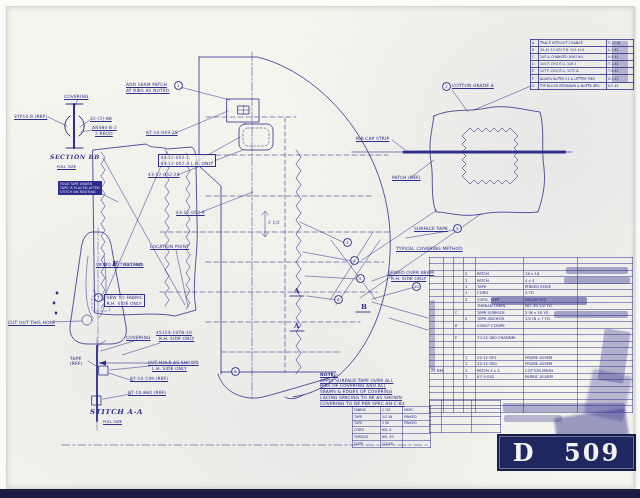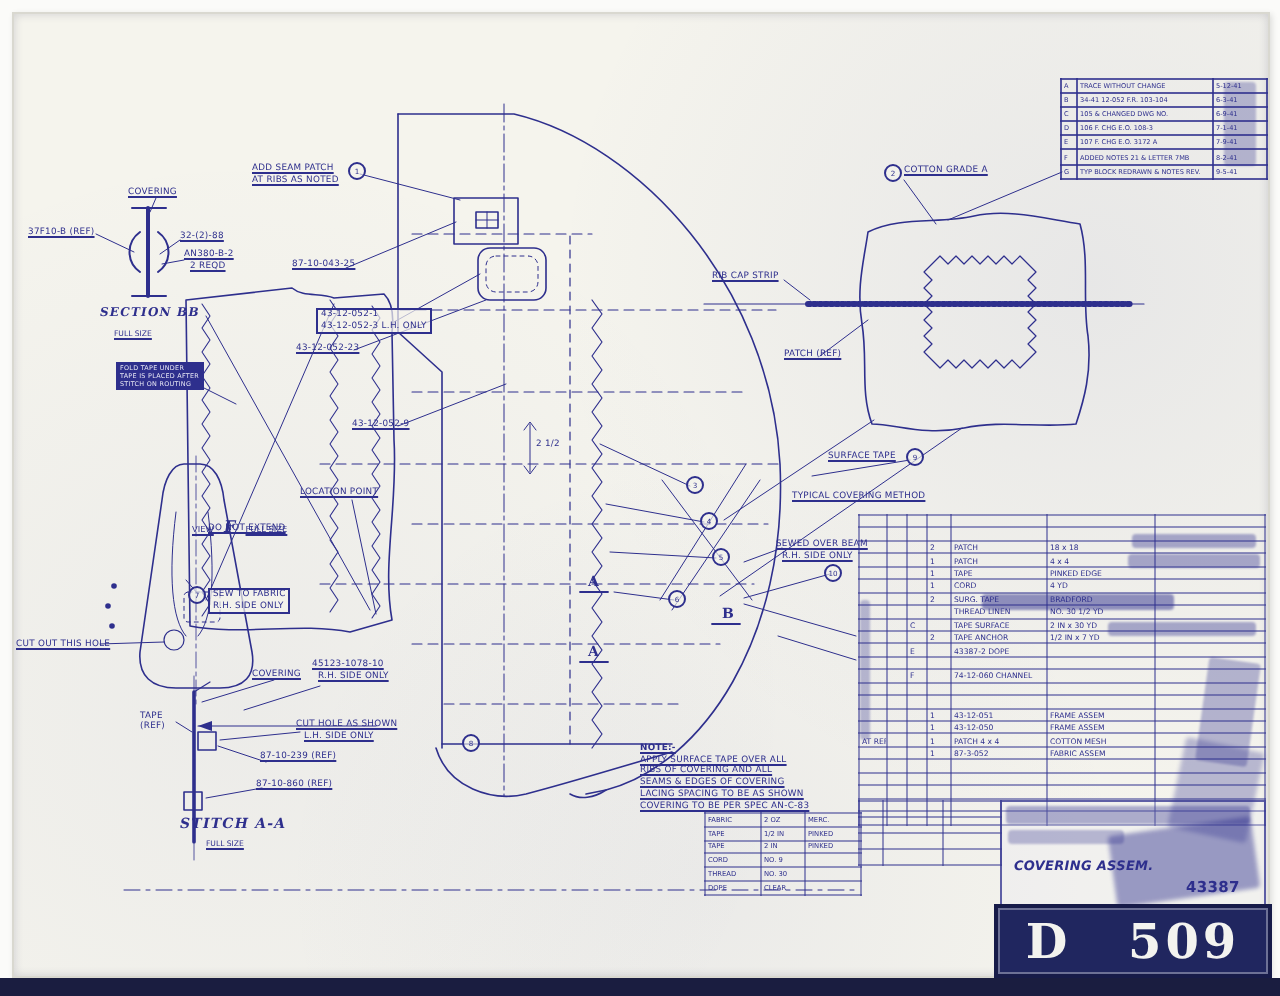--- a/index.html
+++ b/index.html
@@ -534,33 +534,29 @@
           <td></td>
         </tr>
         <tr>
           <td></td>
           <td></td>
           <td></td>
         </tr>
       </tbody>
   </table>
 
-  <div class="titleblock" style="left:500px;top:400px;width:131px;height:52px">
-    <div class="co" style="left:6px;top:28px;font-size:6.5px;font-style:italic;font-weight:bold">COVERING ASSEM.</div>
-    <div class="co" style="left:92px;top:38px;font-size:7.5px;font-weight:bold">43387</div>
-  </div>
 
   <div class="smudge" style="left:612px;top:41px;width:16px;height:42px;opacity:.3"></div>
   <div class="smudge" style="left:566px;top:267px;width:62px;height:7px"></div>
   <div class="smudge" style="left:564px;top:277px;width:66px;height:7px"></div>
   <div class="smudge" style="left:491px;top:297px;width:96px;height:8px;opacity:.5"></div>
   <div class="smudge" style="left:554px;top:311px;width:74px;height:7px"></div>
   <div class="smudge" style="left:601px;top:330px;width:26px;height:52px;transform:rotate(8deg);opacity:.32"></div>
   <div class="smudge" style="left:503px;top:403px;width:122px;height:9px;opacity:.35"></div>
   <div class="smudge" style="left:504px;top:415px;width:58px;height:7px;opacity:.3"></div>
   <div class="smudge" style="left:556px;top:413px;width:72px;height:36px;transform:rotate(-8deg);opacity:.45;filter:blur(1px)"></div>
   <div class="smudge" style="left:588px;top:372px;width:40px;height:46px;transform:rotate(12deg);opacity:.3;filter:blur(1px)"></div>
   <div class="smudge" style="left:430px;top:300px;width:5px;height:70px;opacity:.3"></div>
 
-  <div class="d509" style="left:497px;top:452px;width:135px;height:33px">D 509</div>
+  <div class="d509" style="left:497px;top:434px;width:135px;height:33px">D 509</div>
 
   <div class="bottomstrip"></div>
 </div>
 
 </body></html>

